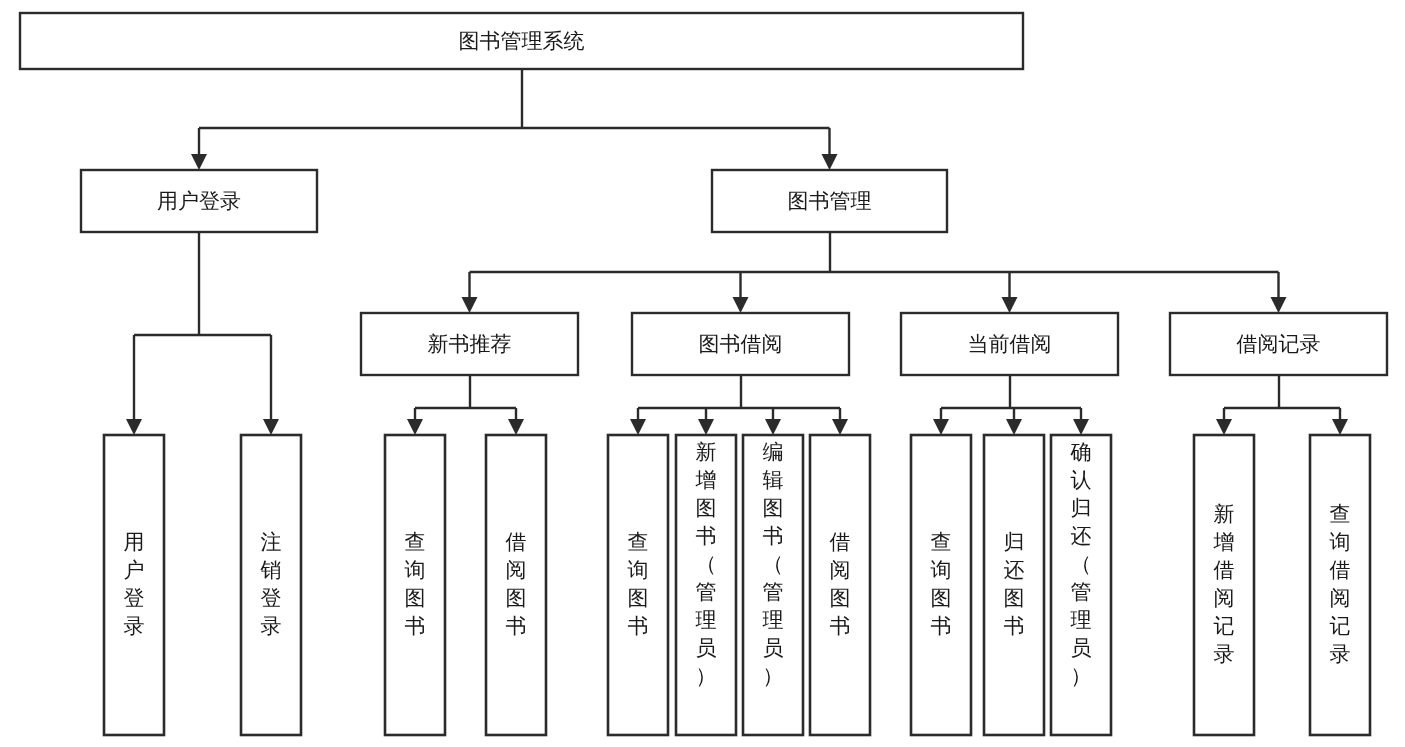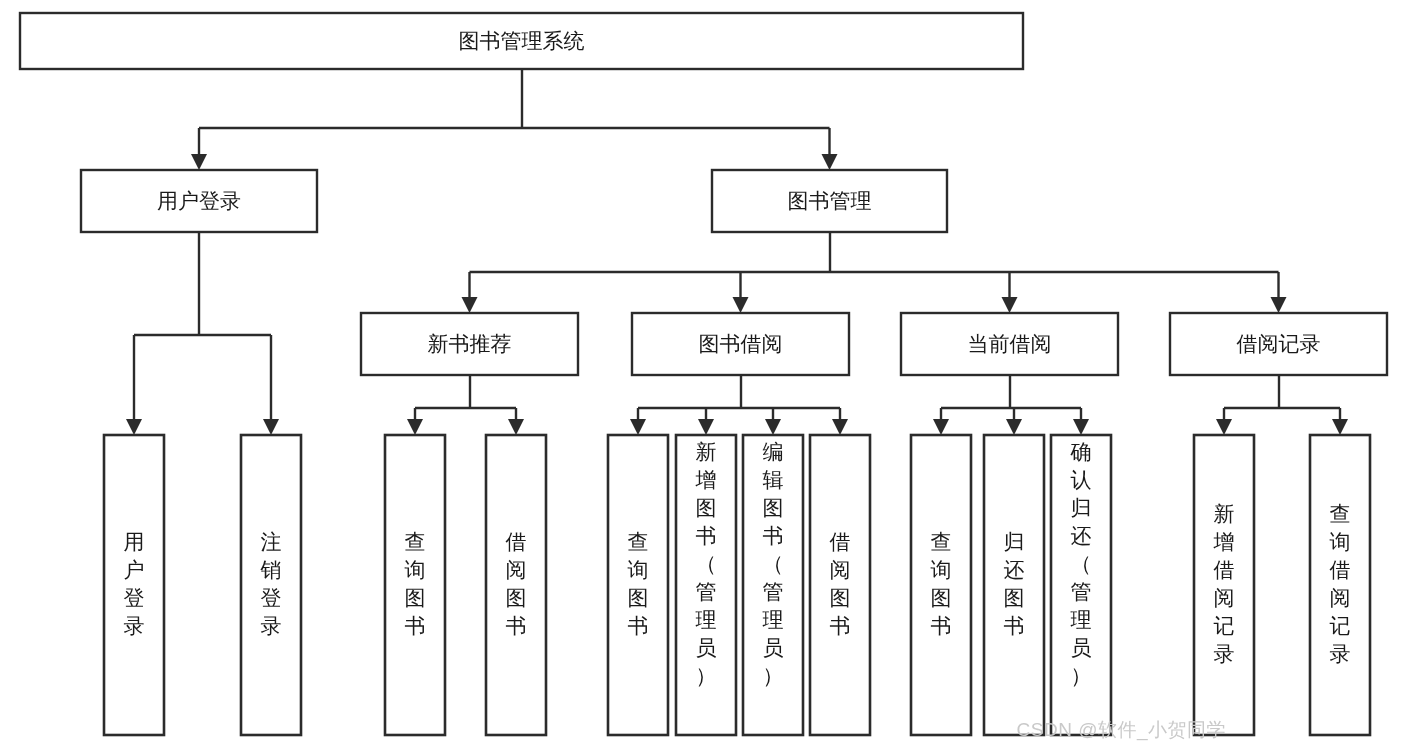--- a/index.html
+++ b/index.html
@@ -302,14 +302,13 @@
             <text class="leaf-label-char" x="1340" y="521">查</text>
             <text class="leaf-label-char" x="1340" y="549">询</text>
             <text class="leaf-label-char" x="1340" y="577">借</text>
             <text class="leaf-label-char" x="1340" y="605">阅</text>
             <text class="leaf-label-char" x="1340" y="633">记</text>
             <text class="leaf-label-char" x="1340" y="661">录</text>
           </g>
         </g>
       </g>
   </svg>
-  <div class="watermark">CSDN @软件_小贺同学</div>
 </div>
 
 </body></html>

